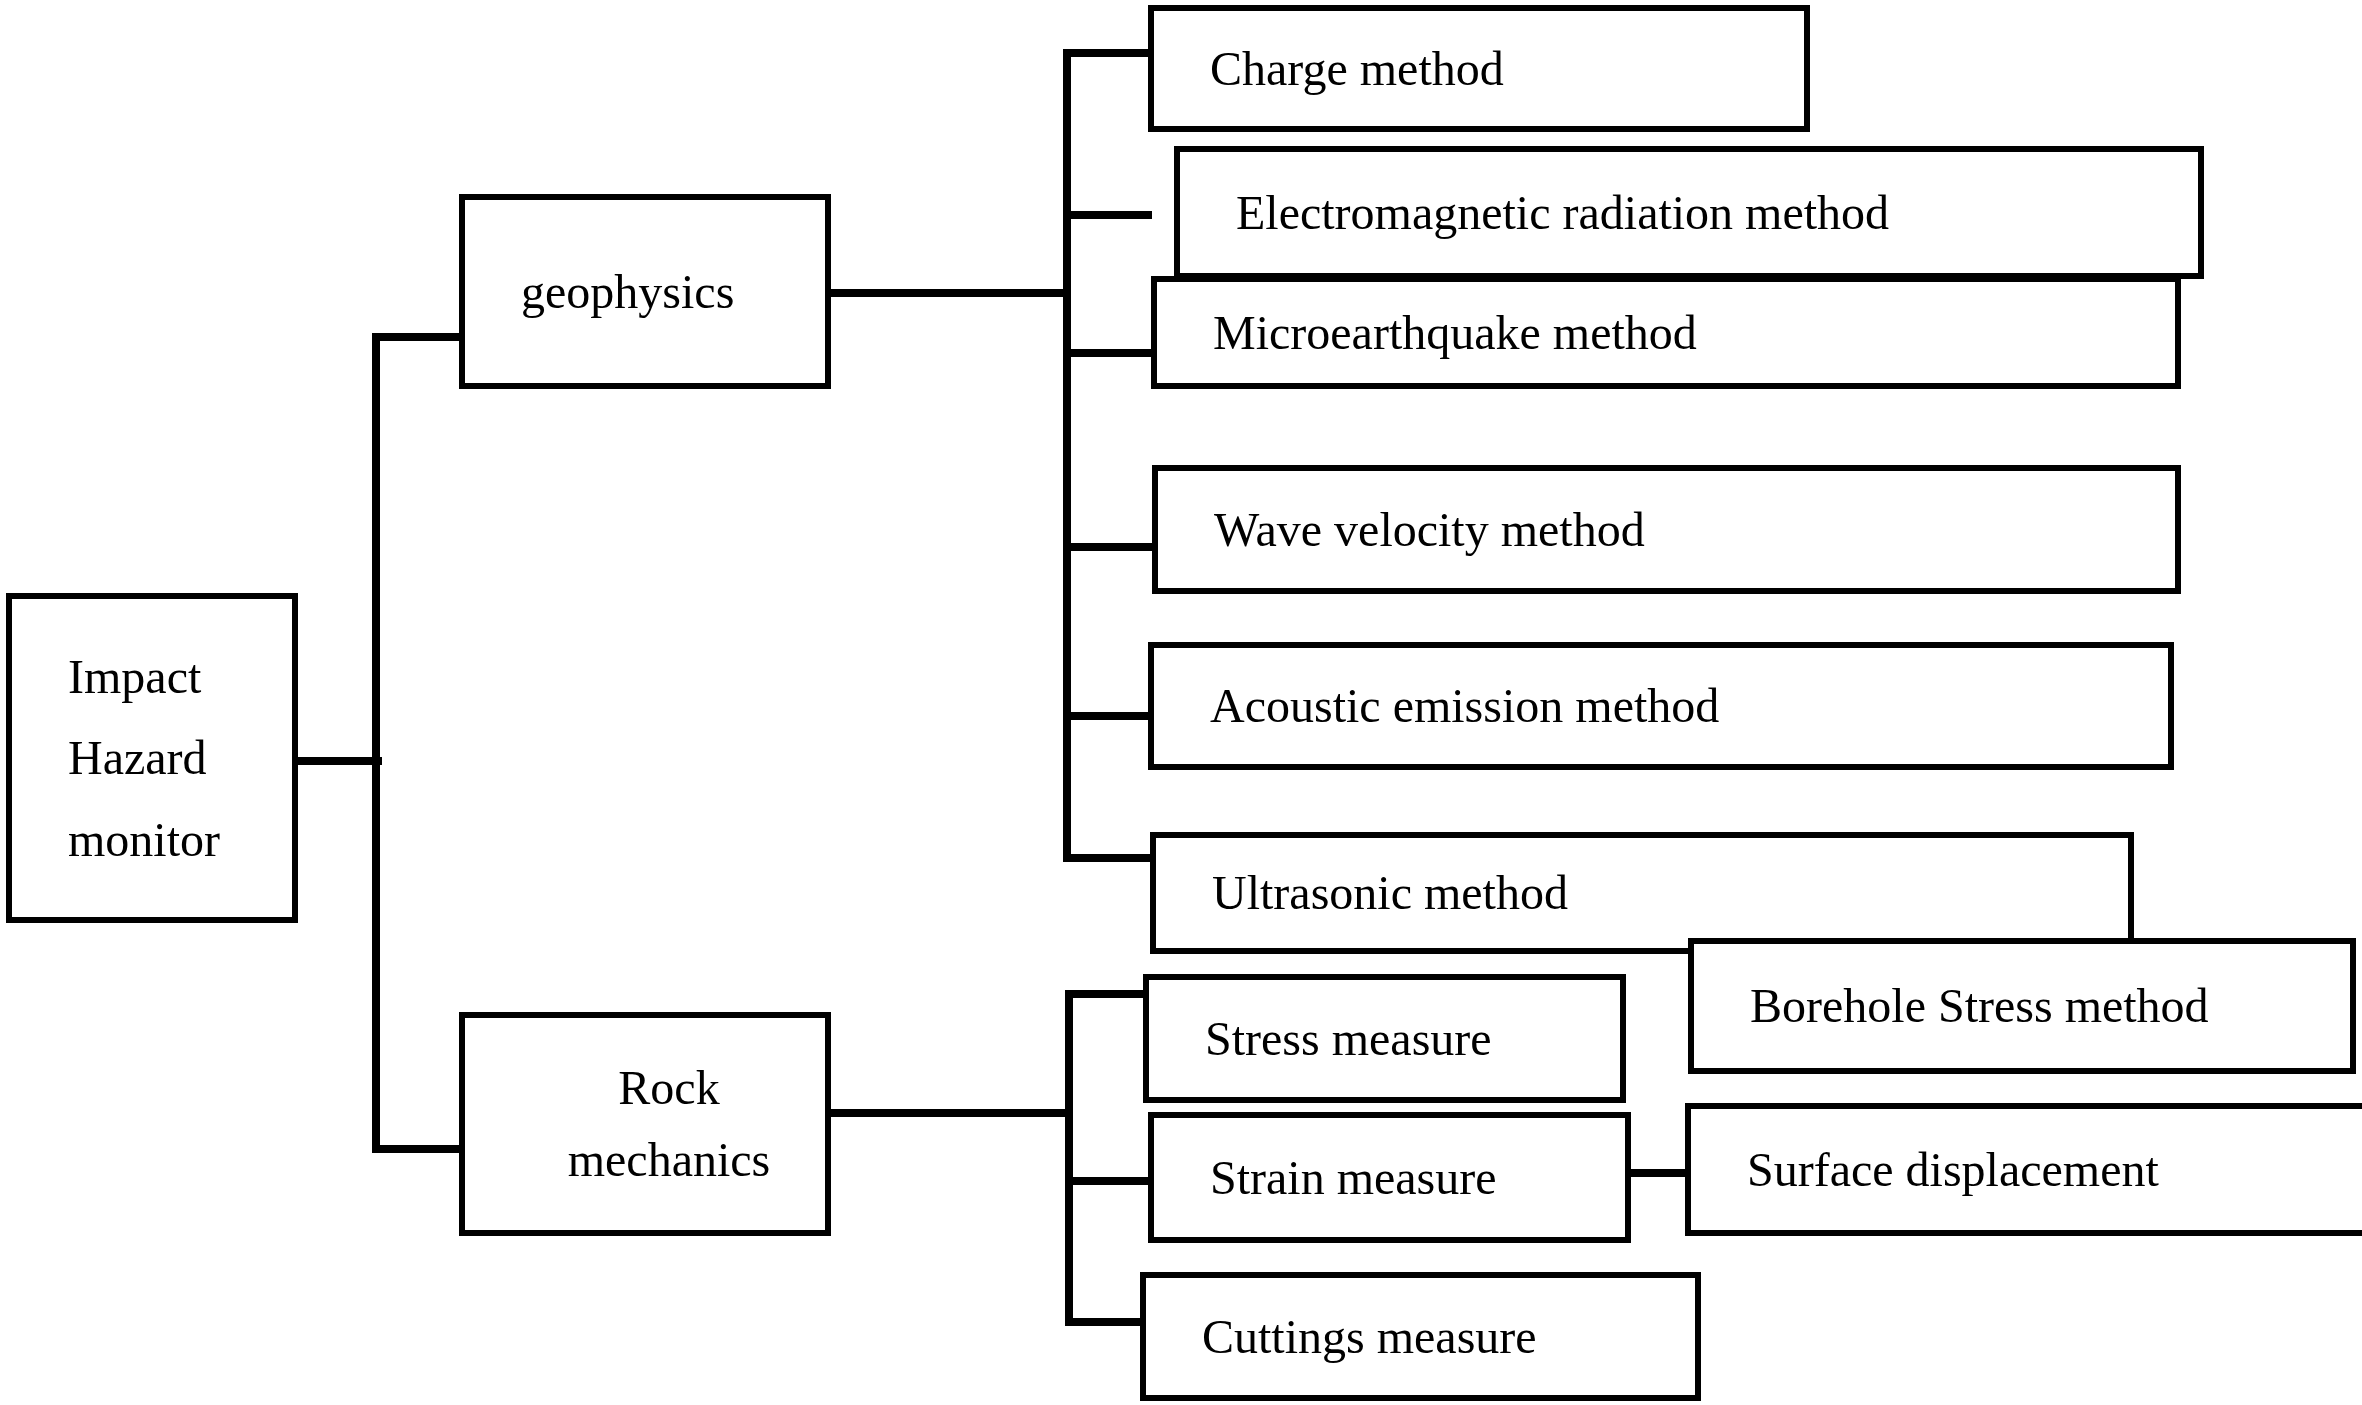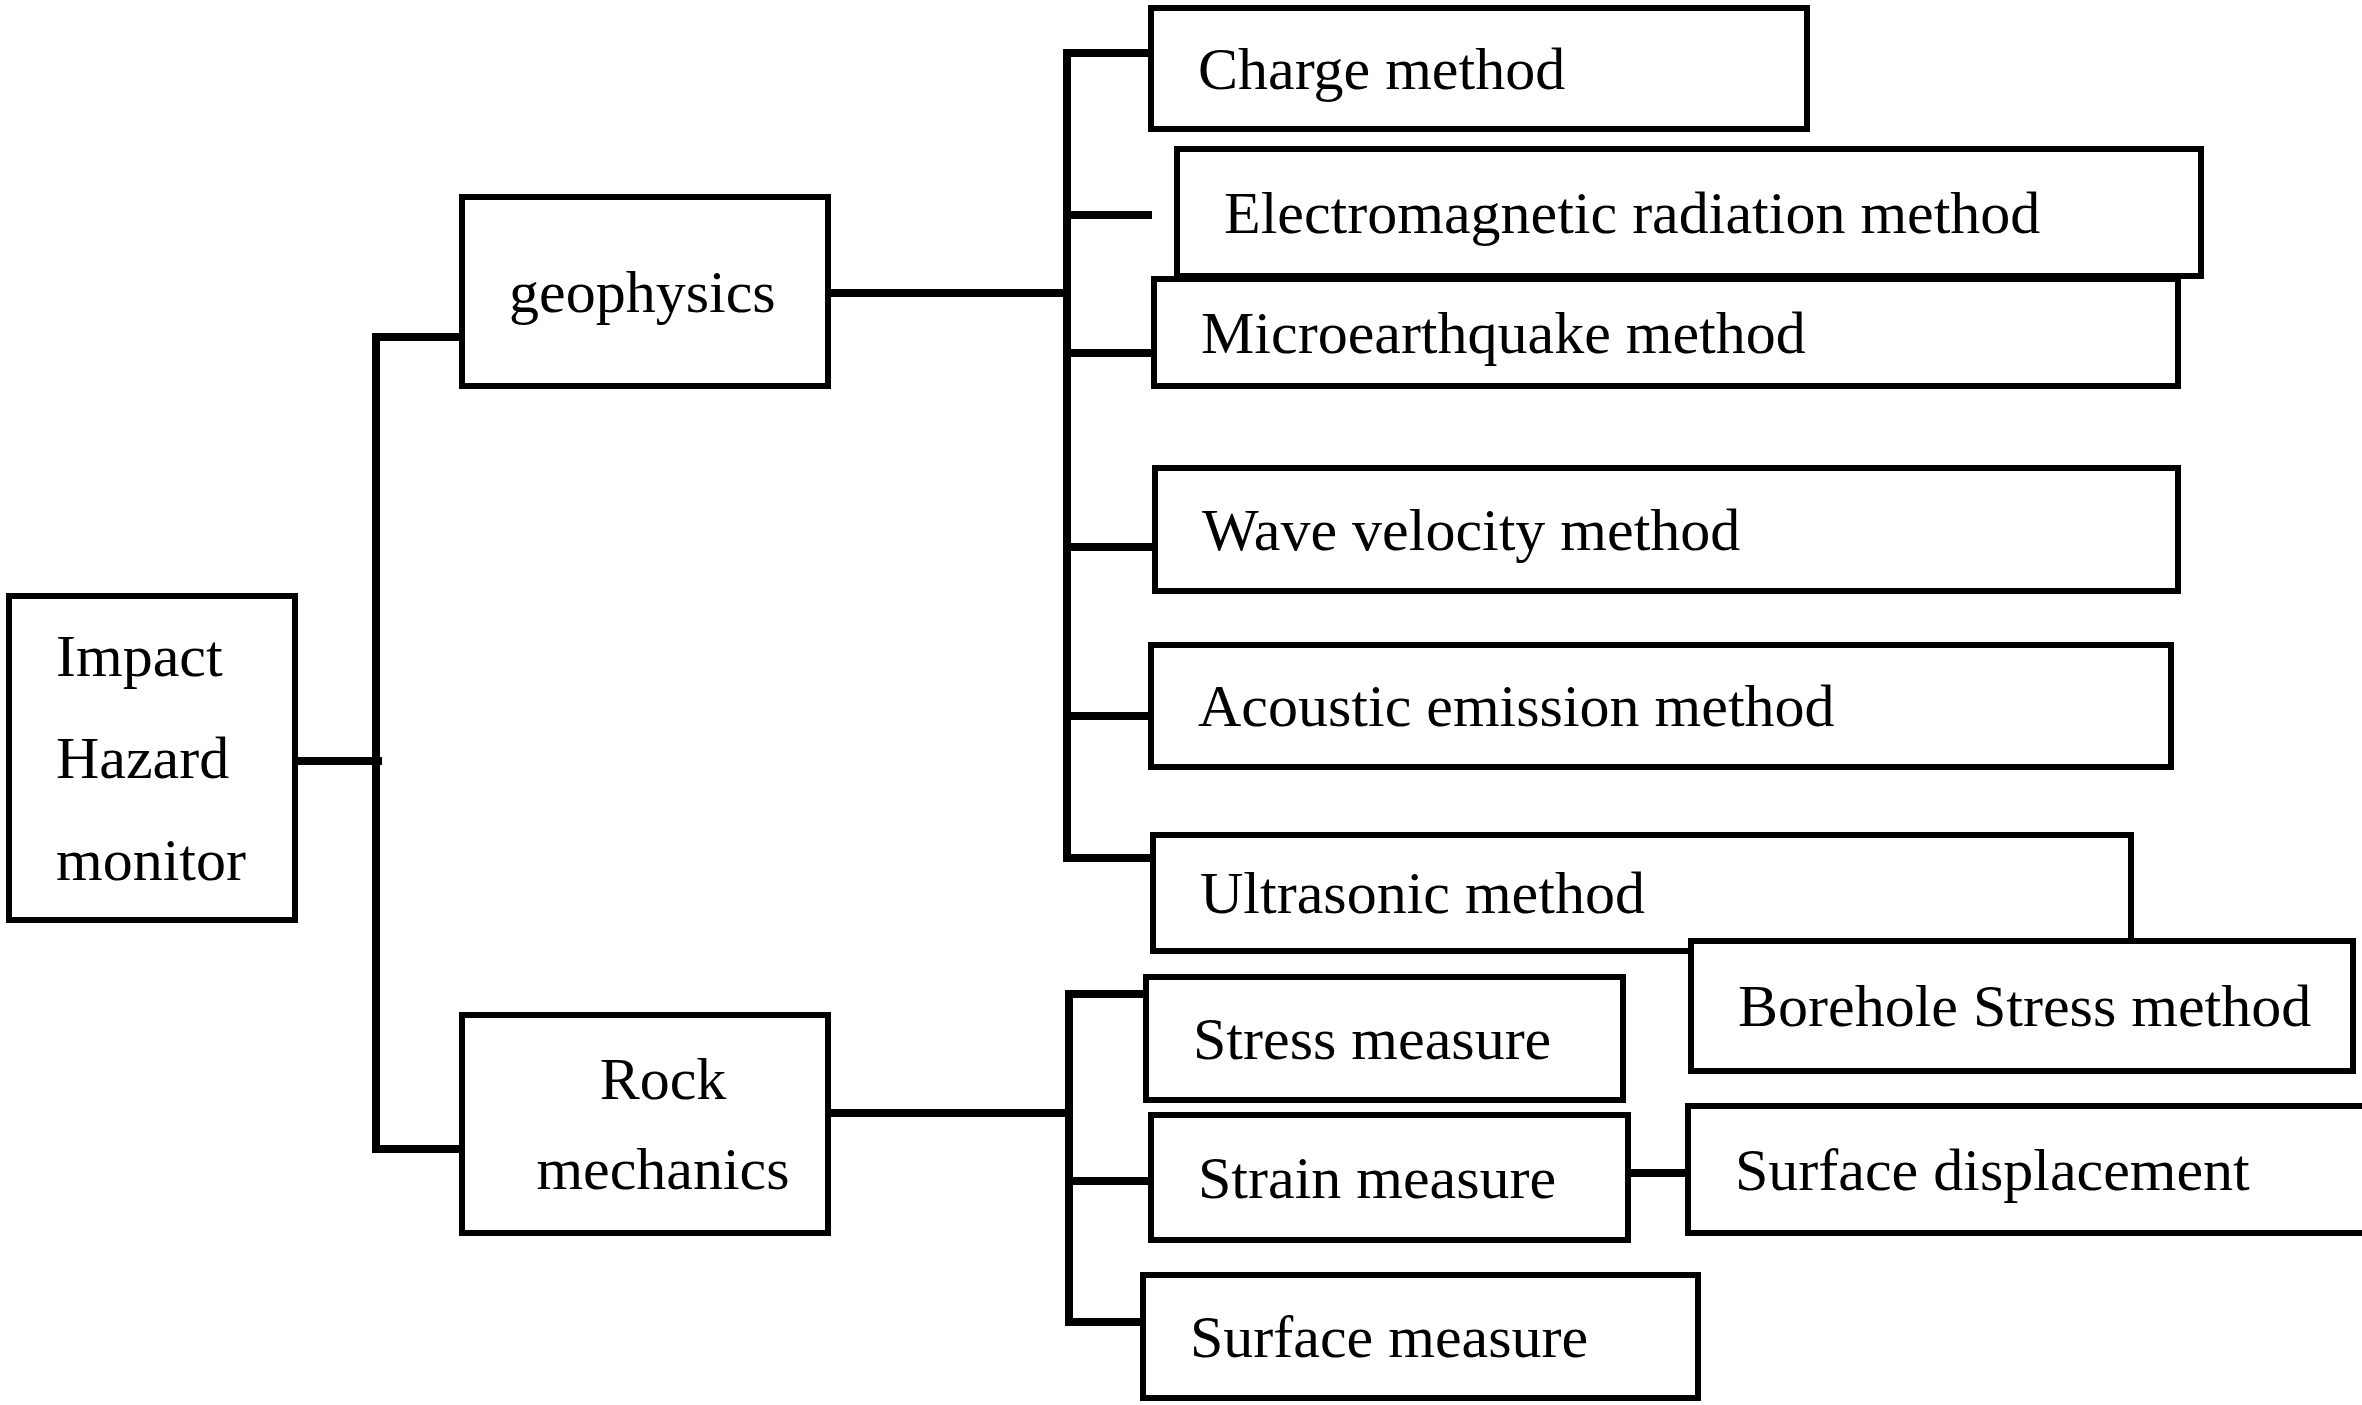--- a/index.html
+++ b/index.html
@@ -11,23 +11,23 @@
     color:#000000;
   }
   .node{
     position:absolute;
     box-sizing:border-box;
     border:6px solid #000000;
     background:#ffffff;
     display:flex;
     flex-direction:column;
     justify-content:center;
-    font-size:60px;
+    font-size:48px;
     line-height:1.2;
-    padding-left:44px;
+    padding-left:56px;
     padding-right:8px;
     white-space:nowrap;
     overflow:hidden;
   }
   .node.multiline{line-height:1.7;}
   .node.rock{line-height:1.5;text-align:center;}
   .line{position:absolute;background:#000000;}
 </style>
 </head>
 <body>
@@ -60,21 +60,21 @@
   <div class="node" style="left:1150px;top:788px;width:984px;height:122px;margin-top:44px;">Ultrasonic method</div>
 
   <div class="node" style="left:1143px;top:935px;width:483px;height:129px;margin-top:39px;">Stress measure</div>
 
   <div class="node" style="left:1688px;top:938px;width:668px;height:136px;">Borehole Stress method</div>
 
   <div class="node" style="left:1148px;top:1112px;width:483px;height:131px;">Strain measure</div>
 
   <div class="node" style="left:1685px;top:1103px;width:700px;height:133px;">Surface displacement</div>
 
-  <div class="node" style="left:1140px;top:1272px;width:561px;height:129px;">Surface measure</div>
+  <div class="node" style="left:1140px;top:1272px;width:561px;height:129px;">Cuttings measure</div>
 
   <div class="line" style="left:298px;top:757px;width:84px;height:8px;"></div>
   <div class="line" style="left:372px;top:333px;width:8px;height:820px;"></div>
   <div class="line" style="left:372px;top:333px;width:87px;height:8px;"></div>
   <div class="line" style="left:372px;top:1145px;width:87px;height:8px;"></div>
 
   <div class="line" style="left:831px;top:289px;width:239px;height:8px;"></div>
   <div class="line" style="left:1063px;top:49px;width:8px;height:813px;"></div>
   <div class="line" style="left:1063px;top:49px;width:85px;height:8px;"></div>
   <div class="line" style="left:1063px;top:211px;width:89px;height:8px;"></div>

